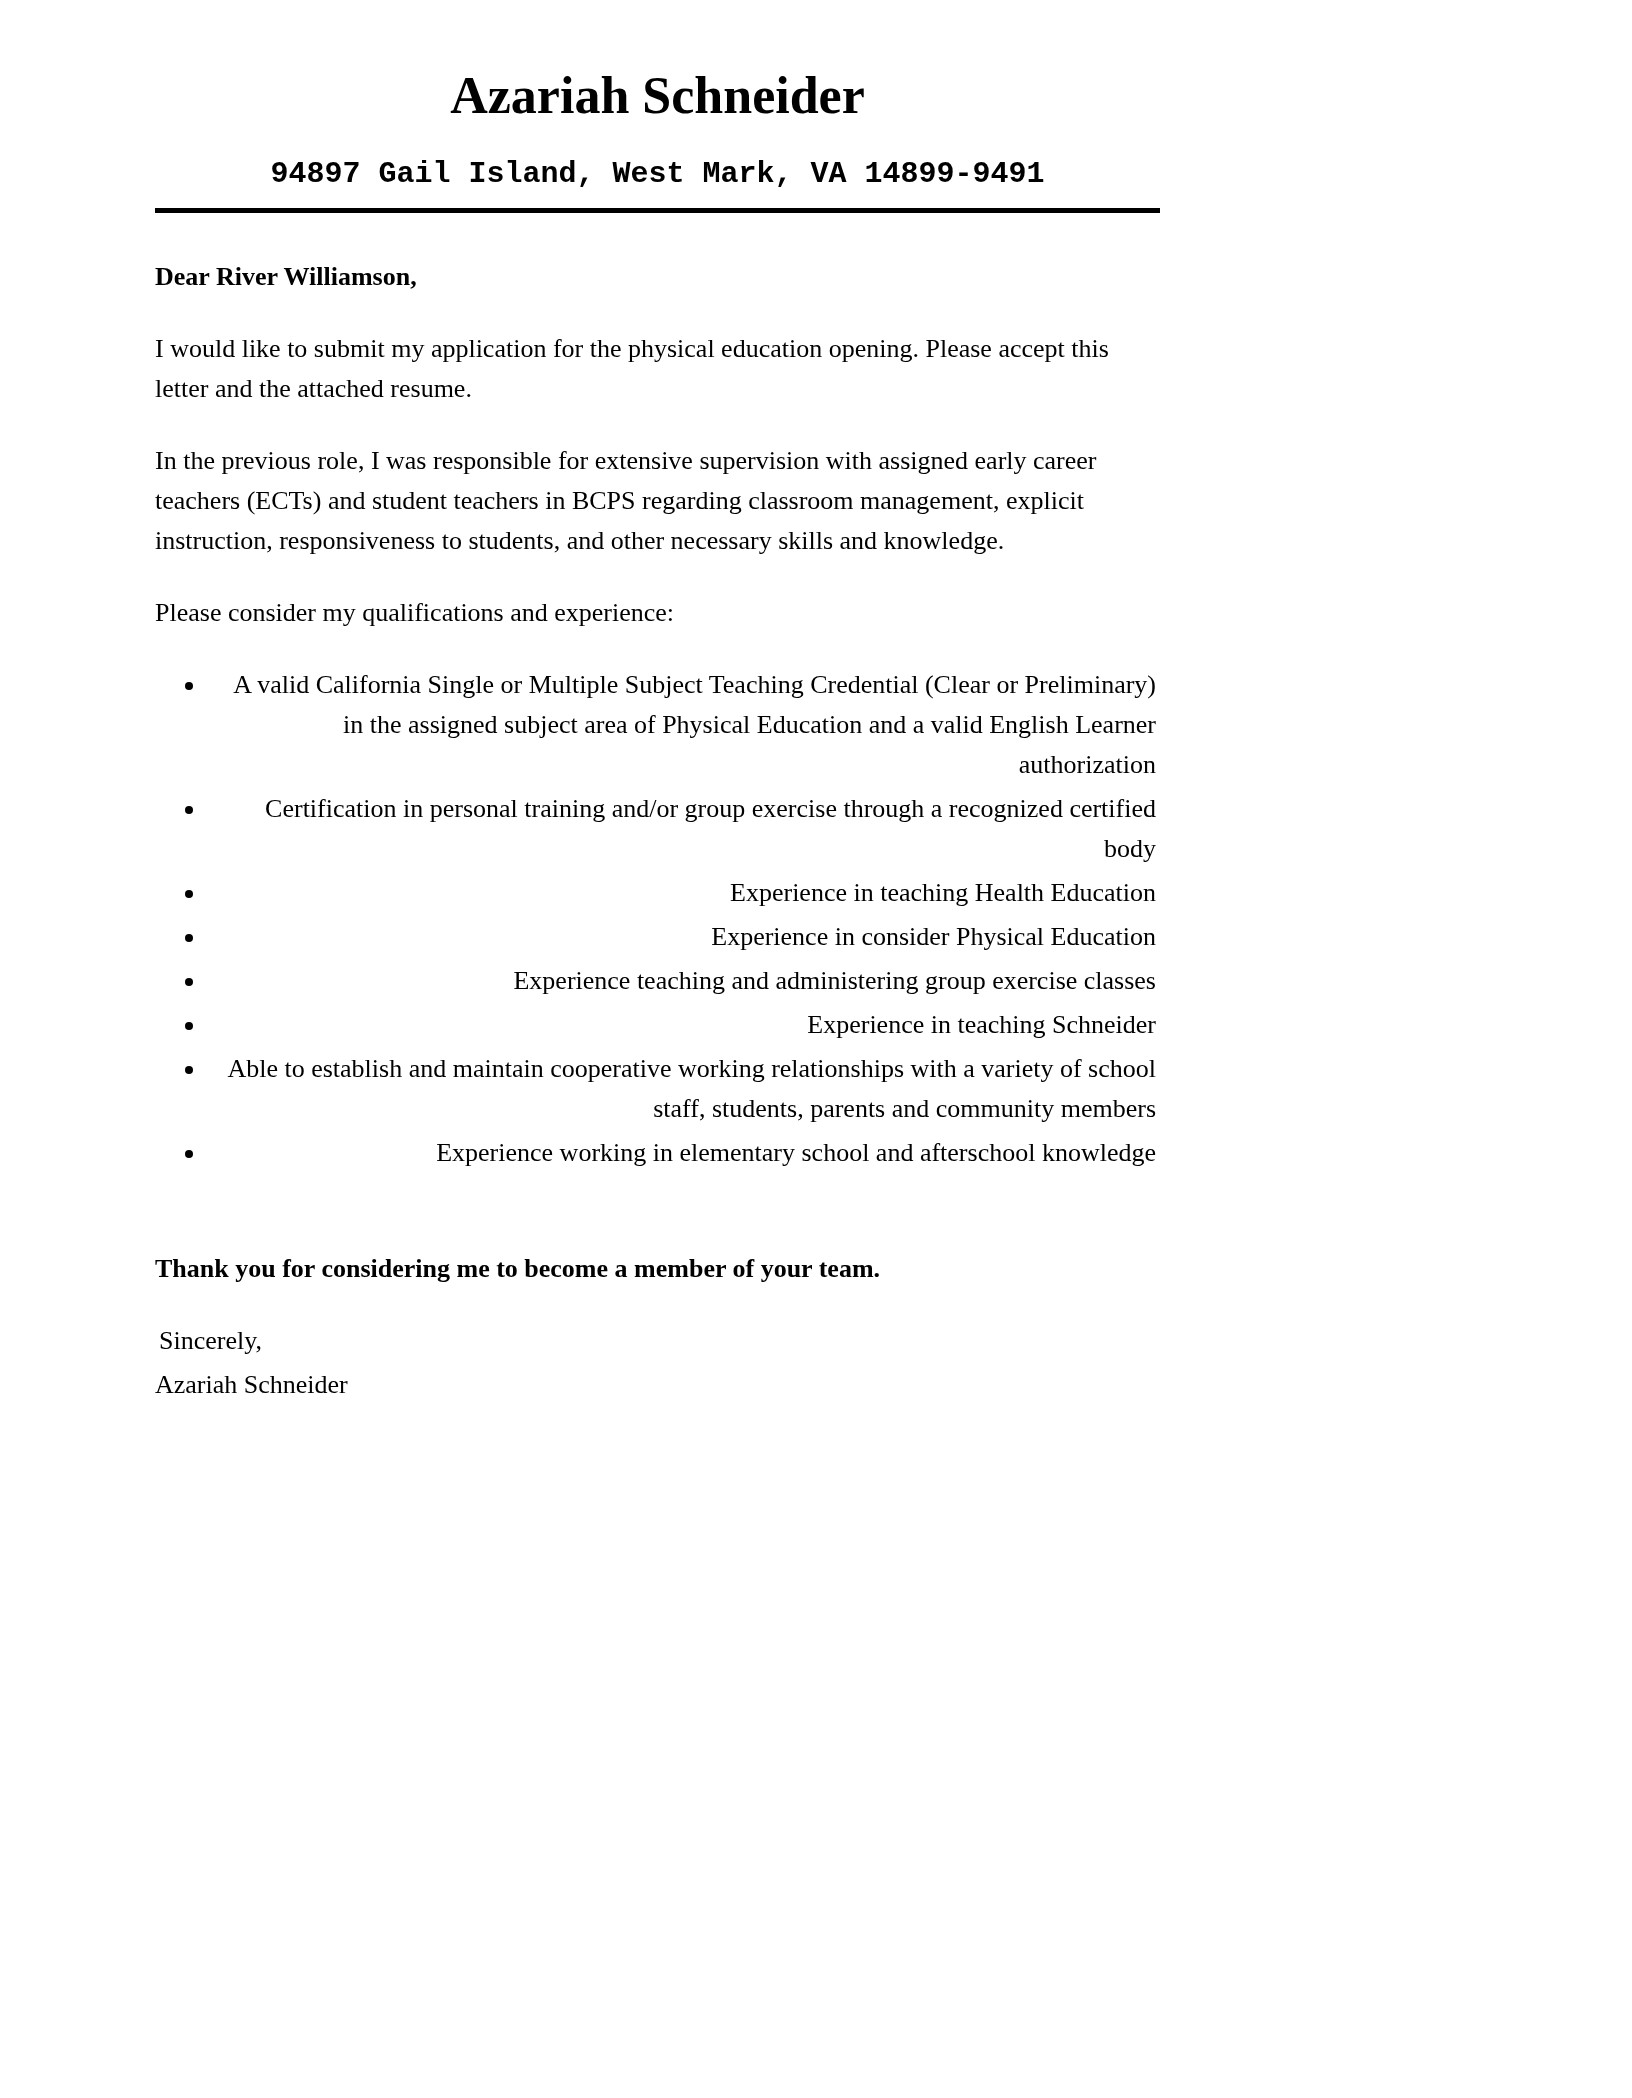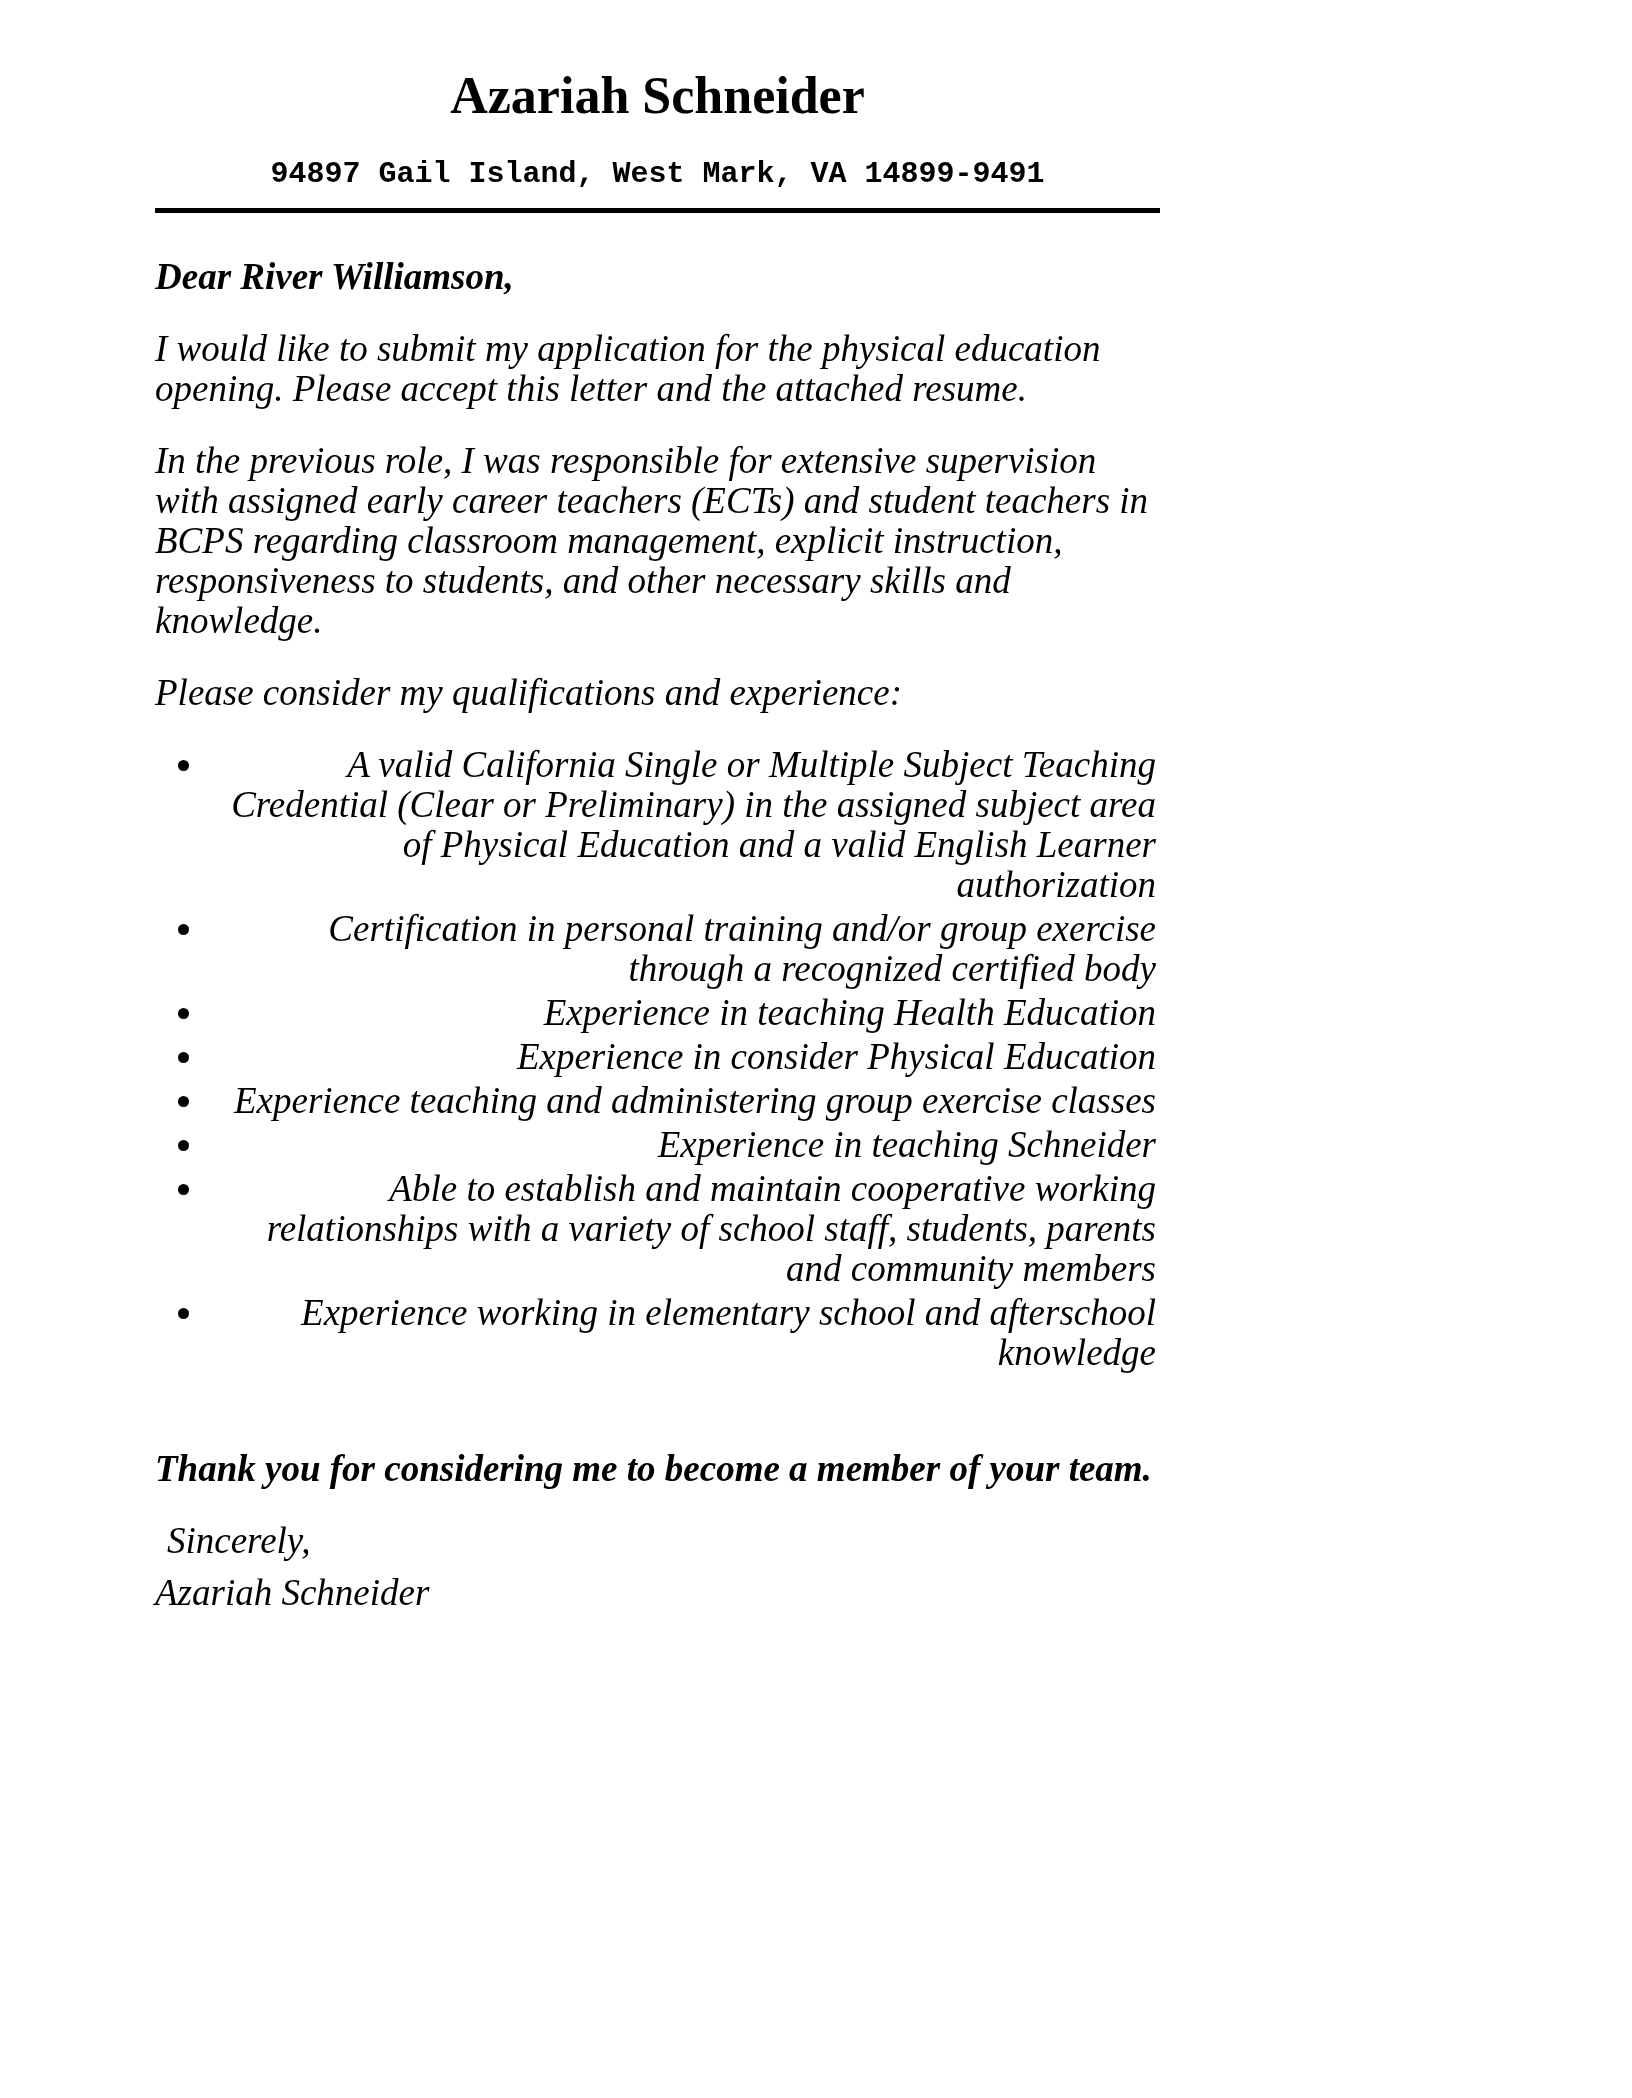--- a/index.html
+++ b/index.html
@@ -31,39 +31,38 @@
     font-weight: bold;
     margin: 30px 0 0 0;
     font-family: Liberation Mono, monospace;
   }
   .rule {
     height: 5px;
     background: #000000;
     margin-top: 16px;
   }
   main {
-    font-size: 37px;
+    font-size: 26px;
     line-height: 40px;
-    font-style: italic;
   }
   main p { margin: 0 0 32px 0; }
   .greeting {
     font-weight: bold;
     margin-top: 44px;
   }
   ul.qualifications {
     margin: 0 0 32px 0;
     padding: 0 0 0 48px;
   }
   ul.qualifications li { margin: 4px; padding: 0 0 0 4px; text-align: right; }
   .closing {
     font-weight: bold;
     margin-top: 76px;
   }
-  .signoff { margin: 12px !important; }
+  .signoff { margin: 4px !important; }
   .signature { margin: 0 !important; }
 </style>
 </head>
 <body>
 
 <div class="page">
   <header>
     <h1 class="name">Azariah Schneider</h1>
     <p class="address">94897 Gail Island, West Mark, VA 14899-9491</p>
     <div class="rule"></div>

